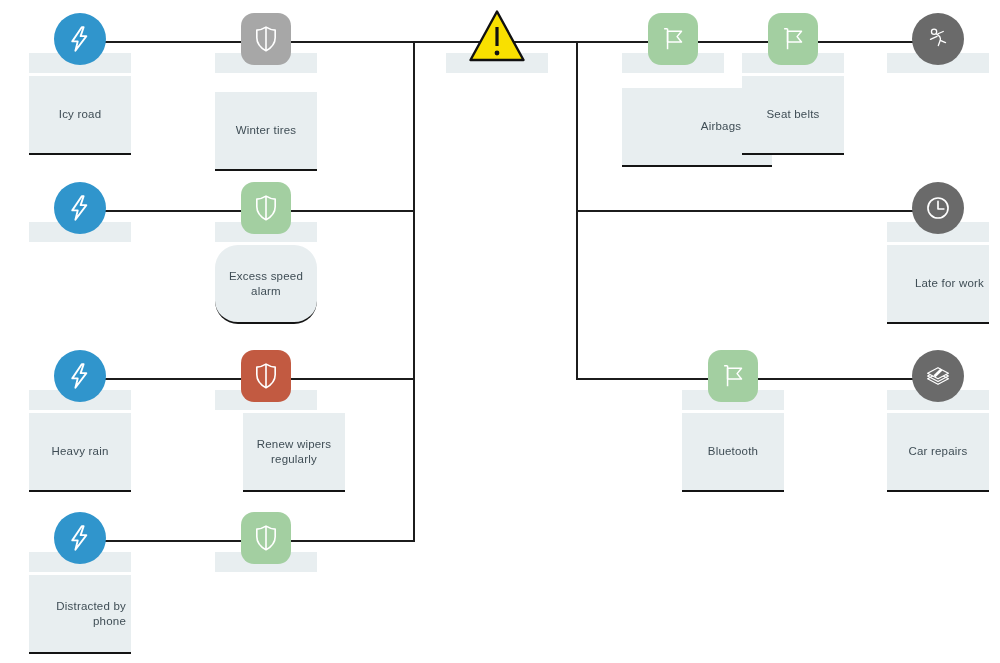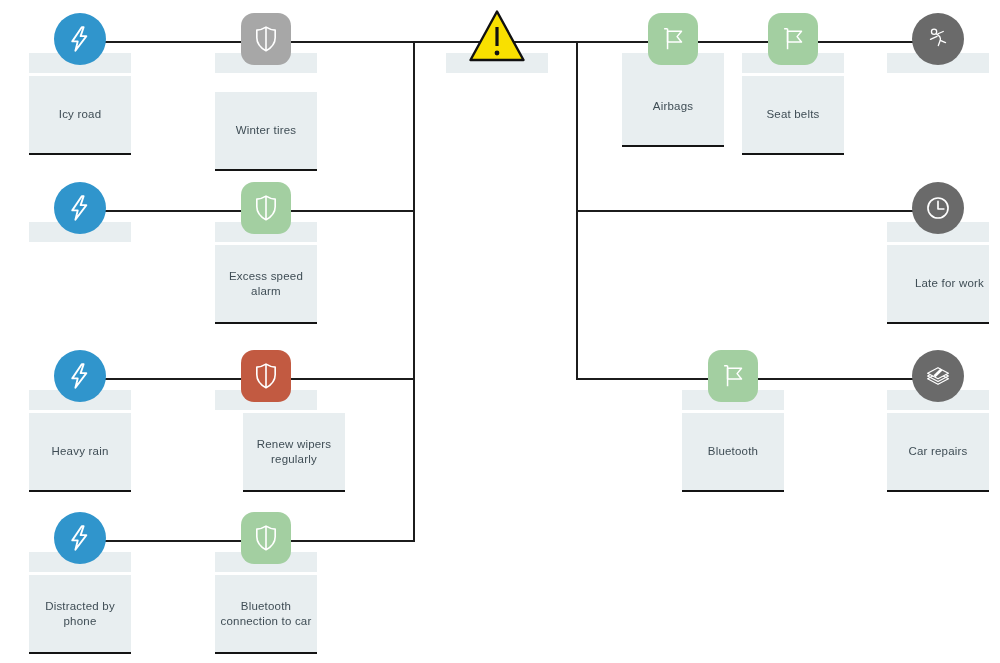--- a/index.html
+++ b/index.html
@@ -76,21 +76,21 @@
   <div class="card-strip" style="left:446px;top:53px;"></div>
   <div class="icon-tri" style="left:468px;top:8px;">
     <svg width="58" height="56" viewBox="0 0 58 56">
         <path d="M29 3.5 L55.5 52 H2.5 Z" fill="#f9e000" stroke="#111111" stroke-width="2.4" stroke-linejoin="round"></path>
         <line x1="29" y1="19" x2="29" y2="38" stroke="#111111" stroke-width="3.2"></line>
         <circle cx="29" cy="45" r="2.4" fill="#111111"></circle>
       </svg>
   </div>
 
   <div class="card-strip" style="left:622px;top:53px;"></div>
-  <div class="card-body" style="left:622px;top:68px;">
+  <div class="card-body" style="left:622px;top:88px;padding-left:48px;">
     <span class="card-label">Airbags</span>
   </div>
   <div class="icon-square c-green" style="left:648px;top:13px;">
     <svg width="34" height="38" viewBox="0 0 50 52" fill="none" stroke="#ffffff" stroke-width="2.2" stroke-linejoin="round">
         <path d="M17 41 V11 M12 11 H17"></path>
         <path d="M17 14.5 H37.5 L31 22.5 L37.5 30.5 H17 Z"></path>
       </svg>
   </div>
 
   <div class="card-strip" style="left:742px;top:53px;"></div>
@@ -116,21 +116,21 @@
   </div>
 
   <div class="card-strip" style="left:29px;top:222px;"></div>
   <div class="icon-circle c-blue" style="left:54px;top:182px;">
     <svg width="30" height="30" viewBox="0 0 24 24" fill="none" stroke="#ffffff" stroke-width="1.5" stroke-linejoin="round">
         <path d="M13.4 2.6 L5.8 13.9 h4.4 L8.3 21.4 l8.8 -11.7 h-4.6 l2.4 -7.1 Z"></path>
       </svg>
   </div>
 
   <div class="card-strip" style="left:215px;top:222px;"></div>
-  <div class="card-body" style="left:215px;top:245px;">
+  <div class="card-body" style="left:215px;top:245px;border-radius:23px;">
     <span class="card-label">Excess speed alarm</span>
   </div>
   <div class="icon-square c-green" style="left:241px;top:182px;">
     <svg width="34" height="38" viewBox="0 0 50 52" fill="none" stroke="#ffffff" stroke-width="2.4" stroke-linejoin="round">
         <path d="M25 8.5 C30 11.5 34 12.8 38.5 13 V24 C38.5 33.5 33 38.8 25 43.2 C17 38.8 11.5 33.5 11.5 24 V13 C16 12.8 20 11.5 25 8.5 Z"></path>
         <path d="M25 8.5 V43.2"></path>
       </svg>
   </div>
 
   <div class="card-strip" style="left:887px;top:222px;"></div>
@@ -183,33 +183,30 @@
   <div class="icon-circle c-dark" style="left:912px;top:350px;">
     <svg width="36" height="36" viewBox="0 0 52 52" fill="none" stroke="#ffffff" stroke-width="1.8" stroke-linejoin="round">
         <path d="M26 22 L41 30 L26 38 L11 30 Z"></path>
         <path d="M26 18 L41 26 L26 34 L11 26 Z"></path>
         <path d="M26 14 L41 22 L26 30 L11 22 Z" fill="#6a6a6a"></path>
         <path d="M31 16.6 L21 26.4" stroke-width="4"></path>
       </svg>
   </div>
 
   <div class="card-strip" style="left:29px;top:552px;"></div>
-  <div class="card-body" style="left:29px;top:575px;">
+  <div class="card-body" style="left:29px;top:575px;text-align:right;">
     <span class="card-label">Distracted by phone</span>
   </div>
   <div class="icon-circle c-blue" style="left:54px;top:512px;">
     <svg width="30" height="30" viewBox="0 0 24 24" fill="none" stroke="#ffffff" stroke-width="1.5" stroke-linejoin="round">
         <path d="M13.4 2.6 L5.8 13.9 h4.4 L8.3 21.4 l8.8 -11.7 h-4.6 l2.4 -7.1 Z"></path>
       </svg>
   </div>
 
   <div class="card-strip" style="left:215px;top:552px;"></div>
-  <div class="card-body" style="left:215px;top:575px;">
-    <span class="card-label">Bluetooth connection to car</span>
-  </div>
   <div class="icon-square c-green" style="left:241px;top:512px;">
     <svg width="34" height="38" viewBox="0 0 50 52" fill="none" stroke="#ffffff" stroke-width="2.4" stroke-linejoin="round">
         <path d="M25 8.5 C30 11.5 34 12.8 38.5 13 V24 C38.5 33.5 33 38.8 25 43.2 C17 38.8 11.5 33.5 11.5 24 V13 C16 12.8 20 11.5 25 8.5 Z"></path>
         <path d="M25 8.5 V43.2"></path>
       </svg>
   </div>
 
 </div>
 
 </body></html>

